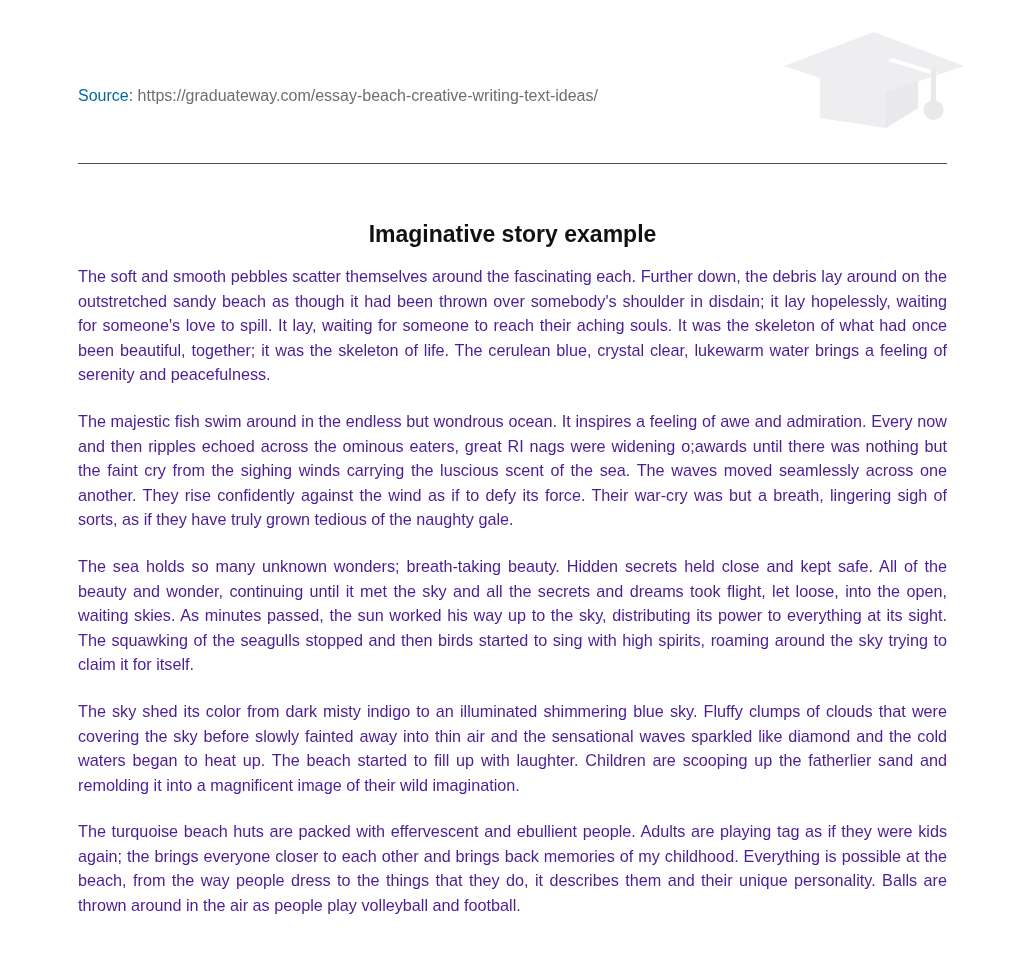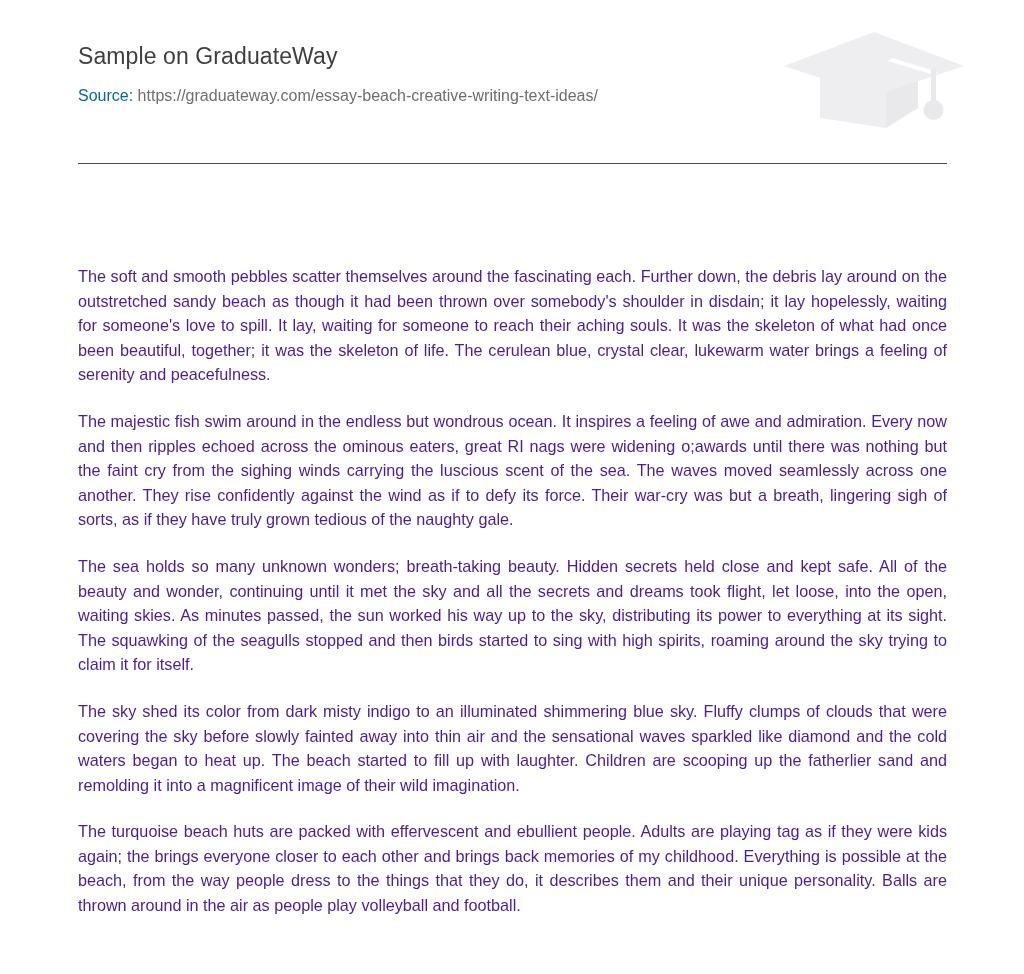--- a/index.html
+++ b/index.html
@@ -121,21 +121,20 @@
     margin-bottom: 16px;
   }
 </style>
 </head>
 <body>
 
 <div class="page">
 
   <div class="header">
 
-    <div class="site-title">Sample on GraduateWay</div>
 
     <div class="source-line">
       <span class="source-label">Source:</span>
       <span class="source-url">https://graduateway.com/essay-beach-creative-writing-text-ideas/</span>
     </div>
 
     <div class="logo-wrap">
       <svg viewBox="0 0 192 112" xmlns="http://www.w3.org/2000/svg" aria-hidden="true">
 
         <path d="M42 50 L42 96 L108 106 L108 58 Z" fill="#eeeef0"></path>
@@ -147,20 +146,21 @@
 
         <rect x="153" y="46" width="5" height="36" rx="2.5" fill="#e9e9ec"></rect>
 
         <circle cx="155.5" cy="88" r="10" fill="#e9e9ec"></circle>
       </svg>
     </div>
 
     <hr class="divider">
   </div>
 
+  <h1 class="doc-title">Imaginative story example</h1>
 
   <div class="article">
     <p>The soft and smooth pebbles scatter themselves around the fascinating each. Further down, the debris lay around on the outstretched sandy beach as though it had been thrown over somebody's shoulder in disdain; it lay hopelessly, waiting for someone's love to spill. It lay, waiting for someone to reach their aching souls. It was the skeleton of what had once been beautiful, together; it was the skeleton of life. The cerulean blue, crystal clear, lukewarm water brings a feeling of serenity and peacefulness.</p>
     <p>The majestic fish swim around in the endless but wondrous ocean. It inspires a feeling of awe and admiration. Every now and then ripples echoed across the ominous eaters, great RI nags were widening o;awards until there was nothing but the faint cry from the sighing winds carrying the luscious scent of the sea. The waves moved seamlessly across one another. They rise confidently against the wind as if to defy its force. Their war-cry was but a breath, lingering sigh of sorts, as if they have truly grown tedious of the naughty gale.</p>
     <p>The sea holds so many unknown wonders; breath-taking beauty. Hidden secrets held close and kept safe. All of the beauty and wonder, continuing until it met the sky and all the secrets and dreams took flight, let loose, into the open, waiting skies. As minutes passed, the sun worked his way up to the sky, distributing its power to everything at its sight. The squawking of the seagulls stopped and then birds started to sing with high spirits, roaming around the sky trying to claim it for itself.</p>
     <p>The sky shed its color from dark misty indigo to an illuminated shimmering blue sky. Fluffy clumps of clouds that were covering the sky before slowly fainted away into thin air and the sensational waves sparkled like diamond and the cold waters began to heat up. The beach started to fill up with laughter. Children are scooping up the fatherlier sand and remolding it into a magnificent image of their wild imagination.</p>
     <p>The turquoise beach huts are packed with effervescent and ebullient people. Adults are playing tag as if they were kids again; the brings everyone closer to each other and brings back memories of my childhood. Everything is possible at the beach, from the way people dress to the things that they do, it describes them and their unique personality. Balls are thrown around in the air as people play volleyball and football.</p>
   </div>
 
 </div>

